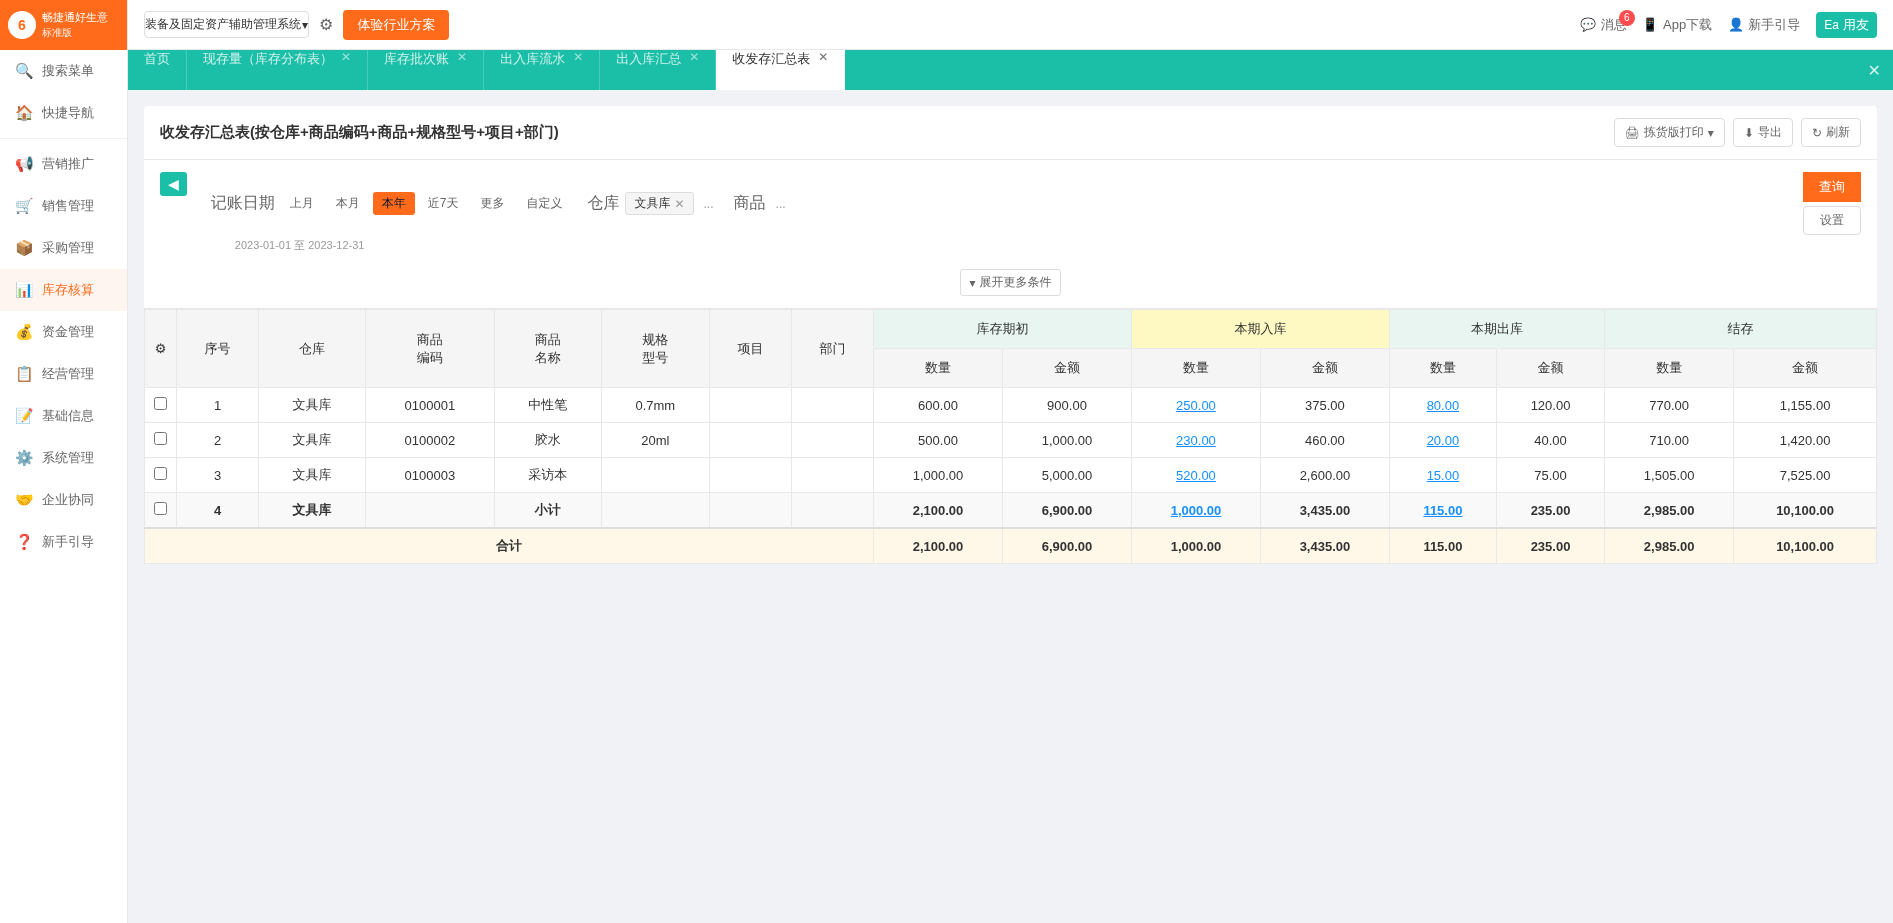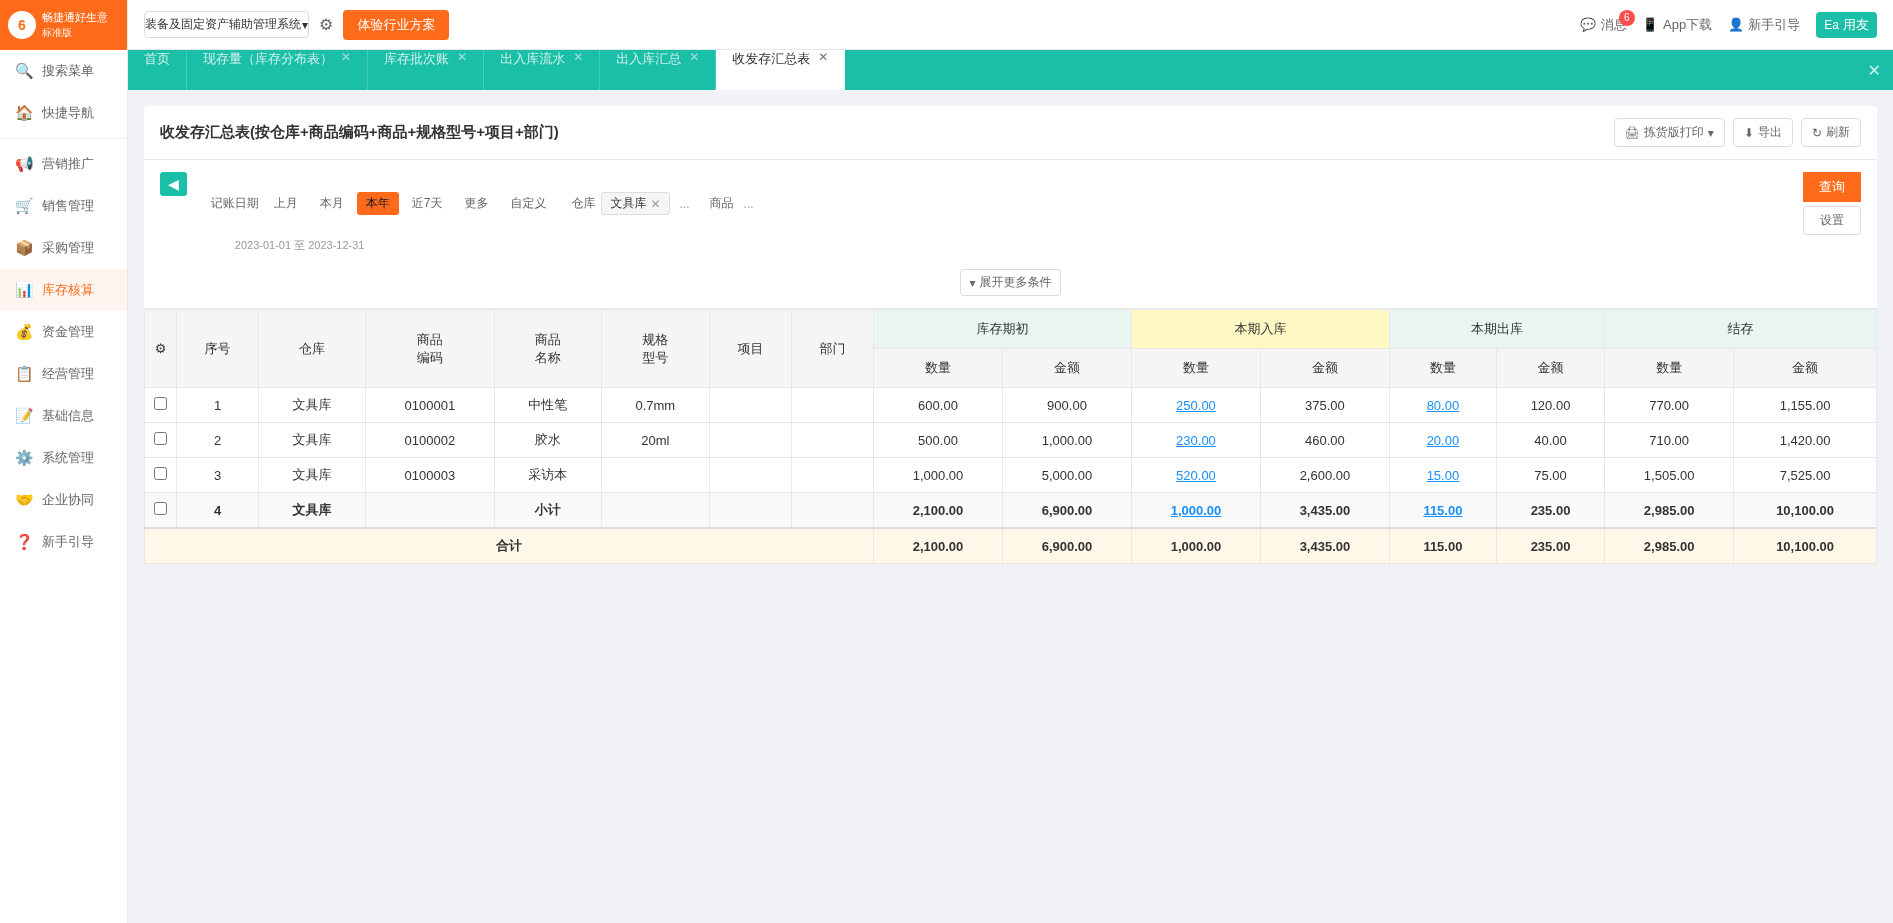--- a/index.html
+++ b/index.html
@@ -37,21 +37,21 @@
     
     .page-header { background: #fff; padding: 12px 16px; border-radius: 4px 4px 0 0; border-bottom: 1px solid #e8e8e8; display: flex; align-items: center; justify-content: space-between; }
     .page-title { font-size: 15px; font-weight: 700; color: #333; }
     .page-actions { display: flex; align-items: center; gap: 8px; }
     .action-btn { display: flex; align-items: center; gap: 4px; padding: 5px 10px; border: 1px solid #ddd; border-radius: 4px; cursor: pointer; font-size: 12px; color: #666; background: #fff; }
 
     
     .filter-area { background: #fff; padding: 12px 16px; border-bottom: 1px solid #e8e8e8; }
     .filter-row { display: flex; align-items: center; gap: 16px; flex-wrap: wrap; }
     .filter-item { display: flex; align-items: center; gap: 6px; }
-    .filter-label { color: #666; font-size: 12px; white-space: nowrap; }
+    .filter-label { color: #666; font-size: 16px; white-space: nowrap; }
     .date-options { display: flex; gap: 4px; }
     .date-btn { padding: 2px 8px; border-radius: 3px; cursor: pointer; font-size: 12px; color: #666; border: 1px solid transparent; }
     .date-btn.active { background: #ff6b1a; color: #0f172a; }
     .date-range { font-size: 11px; color: #999; margin-top: 2px; }
     .filter-tag { display: flex; align-items: center; gap: 4px; background: #f5f5f5; border: 1px solid #ddd; border-radius: 3px; padding: 2px 8px; font-size: 12px; }
     .filter-tag-close { cursor: pointer; color: #999; }
     .filter-ellipsis { color: #999; cursor: pointer; font-size: 12px; padding: 0 4px; }
     .expand-btn { display: flex; align-items: center; gap: 4px; color: #666; font-size: 12px; cursor: pointer; padding: 4px 8px; border: 1px solid #ddd; border-radius: 3px; background: #fff; margin: 8px auto 0; width: fit-content; }
     .query-btn { background: #ff6b1a; color: #fff; border: none; border-radius: 0; padding: 6px 16px; font-size: 13px; cursor: pointer; }
     .settings-btn { background: #fff; color: #666; border: 1px solid #ddd; border-radius: 4px; padding: 5px 16px; font-size: 12px; cursor: pointer; text-align: center; }

